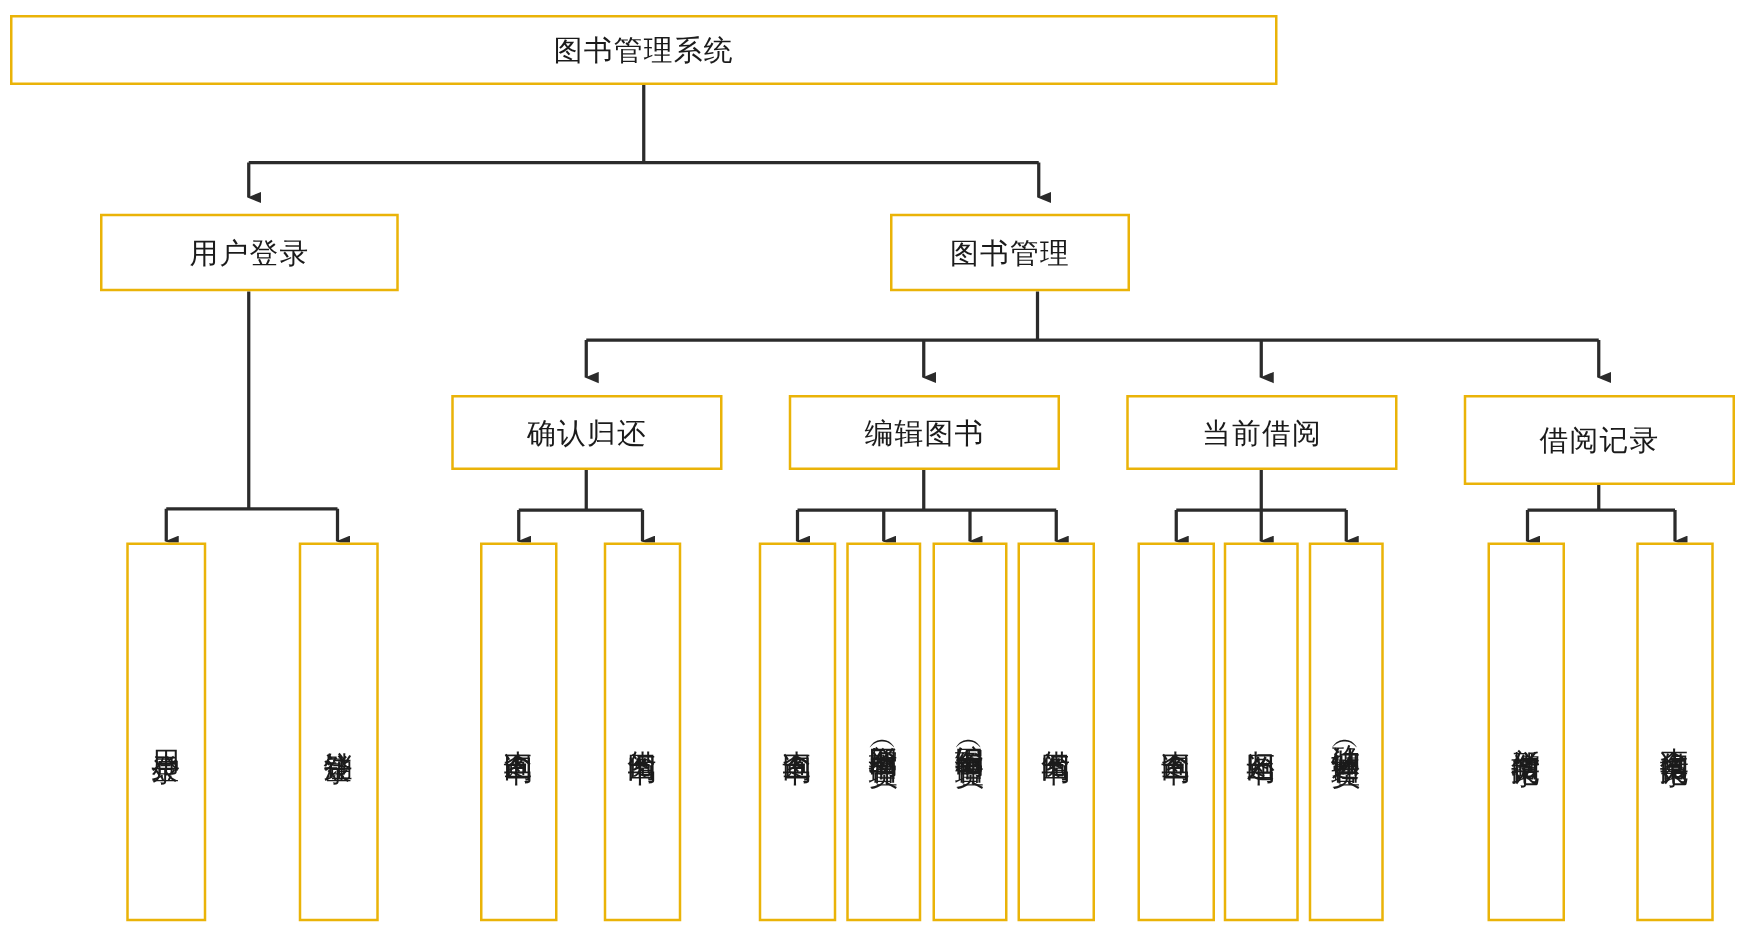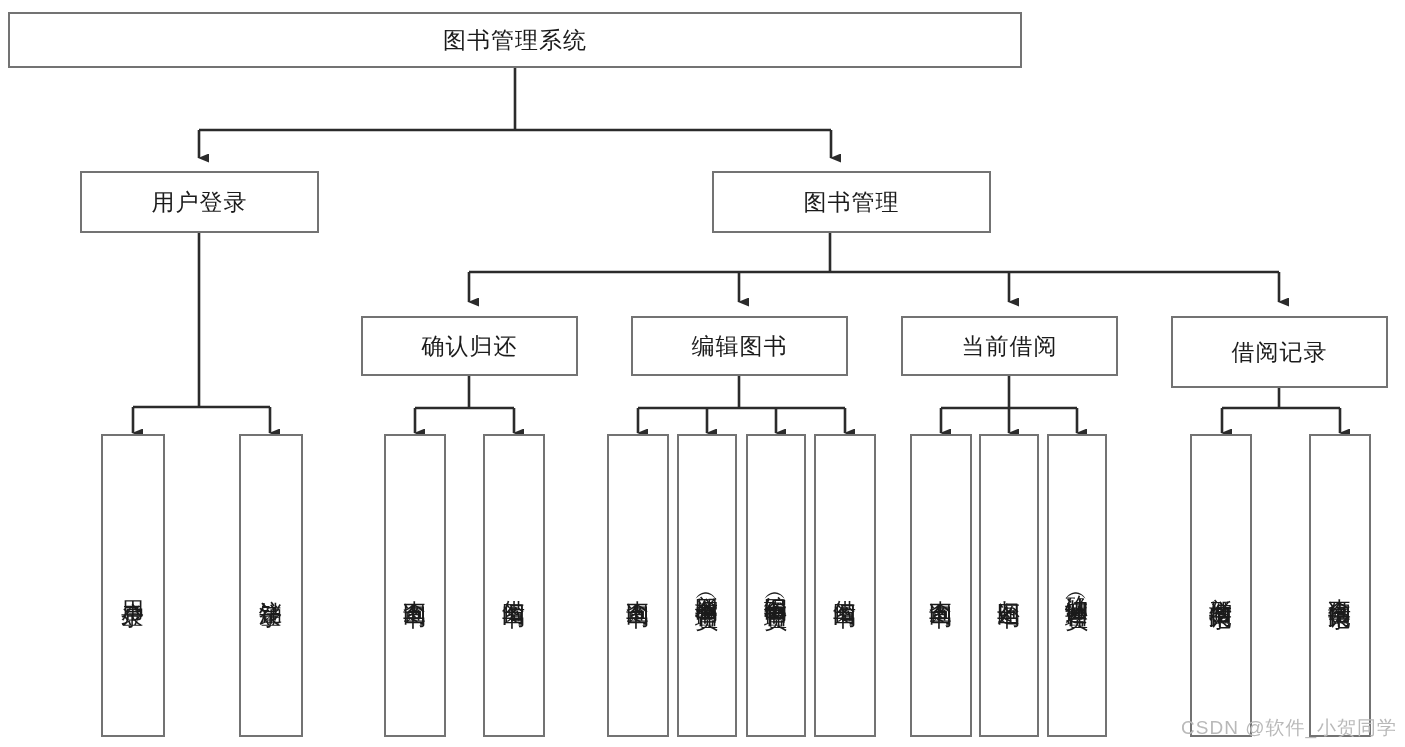--- a/index.html
+++ b/index.html
@@ -23,21 +23,21 @@
     position: absolute;
     left: 0;
     top: 0;
     width: 1405px;
     height: 747px;
     pointer-events: none;
   }
   .node {
     position: absolute;
     box-sizing: border-box;
-    border: 2px solid #737373;
+    border: 2px solid #eab308;
     background: #ffffff;
     display: flex;
     align-items: center;
     justify-content: center;
     color: #1b1b1b;
   }
   .node.h {
     font-size: 23px;
     letter-spacing: 1px;
   }
@@ -119,21 +119,21 @@
     </g>
   </svg>
 
   <div class="node h" style="left:8px; top:12px; width:1014px; height:56px;">
     <span>图书管理系统</span>
   </div>
 
   <div class="node h" style="left:80px; top:171px; width:239px; height:62px;">
     <span>用户登录</span>
   </div>
-  <div class="node h" style="left:712px; top:171px; width:279px; height:62px;text-align:right;">
+  <div class="node h" style="left:712px; top:171px; width:192px; height:62px;text-align:right;">
     <span>图书管理</span>
   </div>
 
   <div class="node h" style="left:361px; top:316px; width:217px; height:60px;">
     <span>确认归还</span>
   </div>
   <div class="node h" style="left:631px; top:316px; width:217px; height:60px;">
     <span>编辑图书</span>
   </div>
   <div class="node h" style="left:901px; top:316px; width:217px; height:60px;align-items:center;">
@@ -180,15 +180,14 @@
     <span class="vtext">确认归还（管理员）</span>
   </div>
 
   <div class="node v" style="left:1190px; top:434px; width:62px; height:303px;">
     <span class="vtext">新增借阅记录</span>
   </div>
   <div class="node v" style="left:1309px; top:434px; width:62px; height:303px;">
     <span class="vtext">查询借阅记录</span>
   </div>
 
-  <div class="watermark">CSDN @软件_小贺同学</div>
 
 </div>
 
 </body></html>

